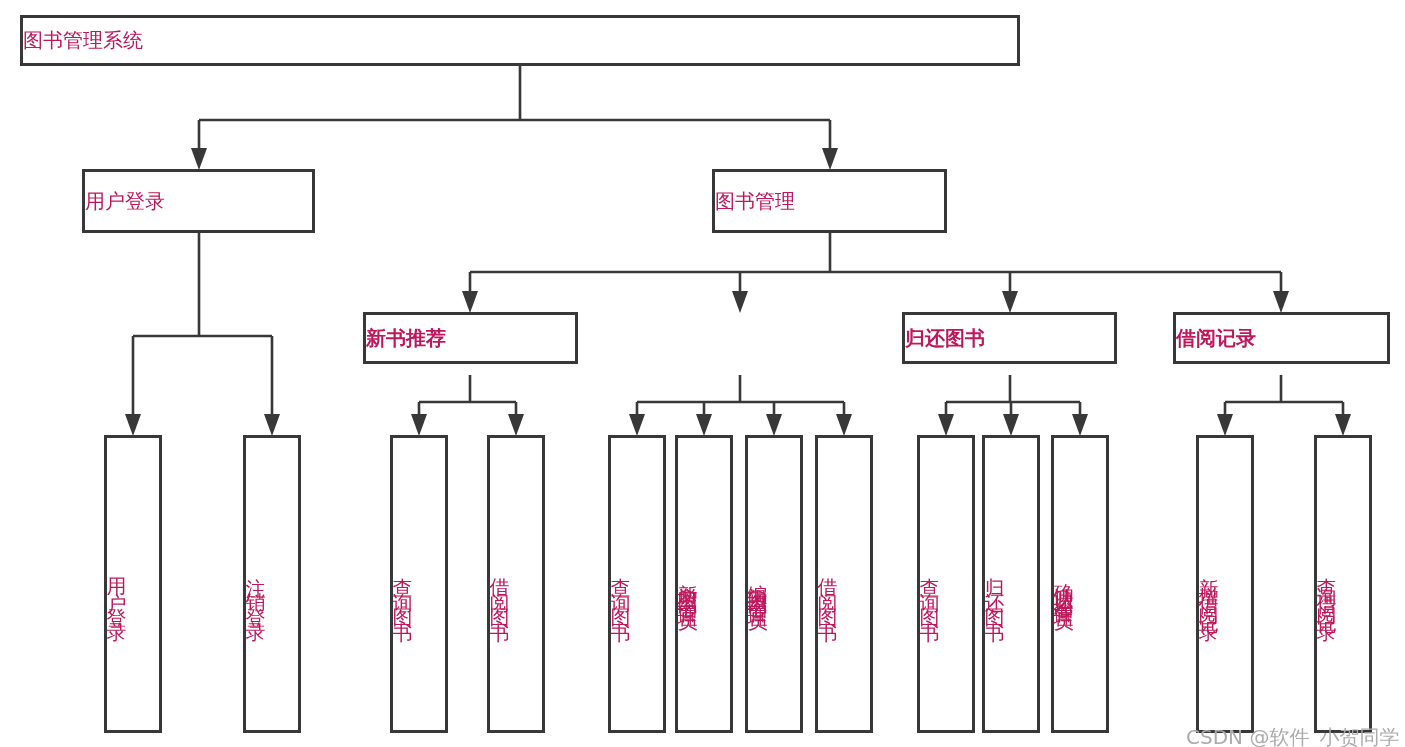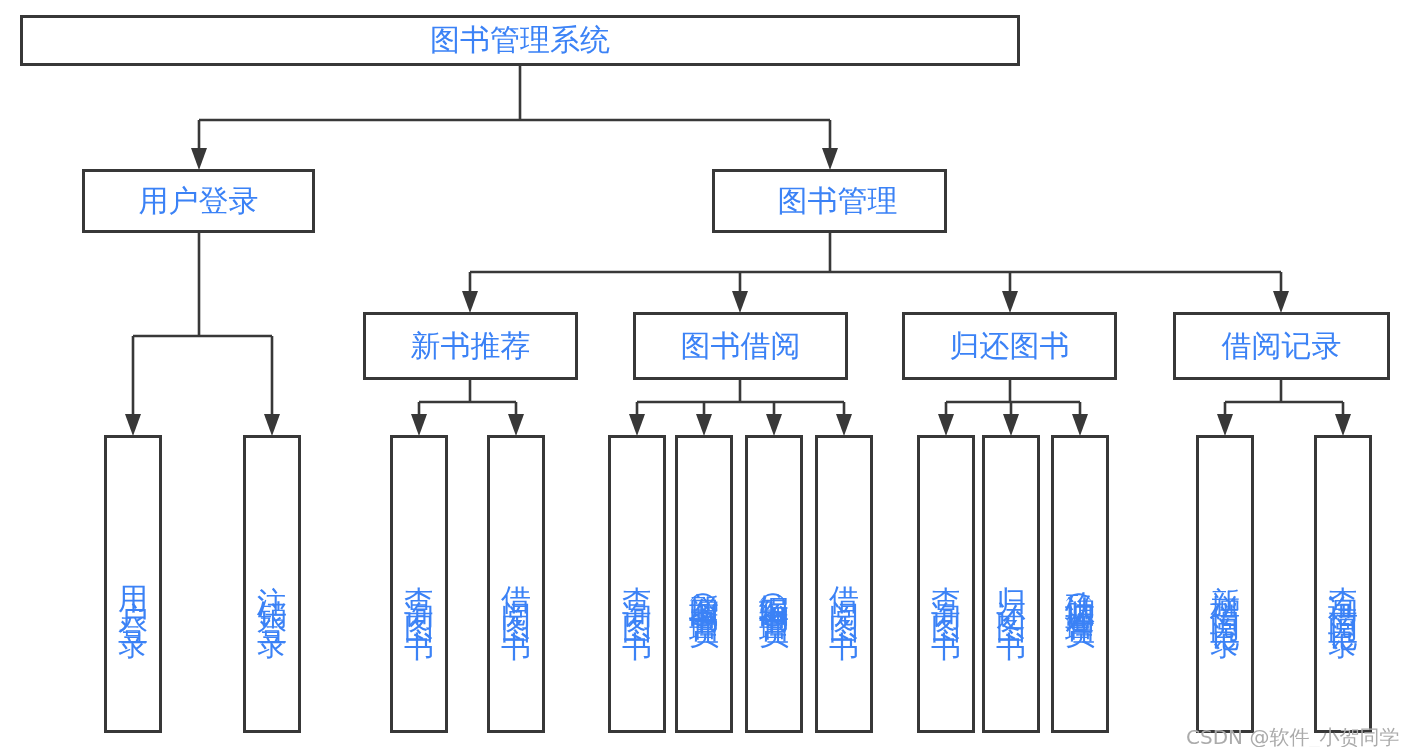--- a/index.html
+++ b/index.html
@@ -23,28 +23,27 @@
     top: 0;
     z-index: 1;
   }
   .node {
     position: absolute;
     box-sizing: border-box;
     background: #ffffff;
     border: 3px solid #383838;
     display: flex;
     align-items: center;
-    justify-content: center;
-    color: #3b82f6;
-    font-size: 30px;
+    color: #be185d;
+    font-size: 20px;
     z-index: 2;
   }
   .root  { left: 20px;  top: 15px;  width: 1000px; height: 51px; }
   .lv2   { top: 169px; height: 64px; }
-  .lv3   { top: 312px; height: 68px; width: 215px; }
+  .lv3   { top: 312px; height: 52px; width: 215px; font-weight: bold; }
   .leaf  { top: 435px; height: 298px; width: 58px; }
   .vtext {
     writing-mode: vertical-rl;
     text-orientation: mixed;
     white-space: nowrap;
     line-height: 1;
   }
   .sp4 { letter-spacing: 15px; padding-top: 15px; }
   .sp6 { letter-spacing: 9px;  padding-top: 9px; }
   .spl { letter-spacing: 4px;  padding-top: 4px; }
@@ -98,29 +97,26 @@
     </g>
   </svg>
 
   <div class="node root">
     <span>图书管理系统</span>
   </div>
 
   <div class="node lv2" style="left:82px; width:233px;">
     <span>用户登录</span>
   </div>
-  <div class="node lv2" style="left:712px; width:235px;padding-left:16px;">
+  <div class="node lv2" style="left:712px; width:235px;">
     <span>图书管理</span>
   </div>
 
   <div class="node lv3" style="left:363px;">
     <span>新书推荐</span>
-  </div>
-  <div class="node lv3" style="left:633px;">
-    <span>图书借阅</span>
   </div>
   <div class="node lv3" style="left:902px;">
     <span>归还图书</span>
   </div>
   <div class="node lv3" style="left:1173px; width:217px;">
     <span>借阅记录</span>
   </div>
 
   <div class="node leaf" style="left:104px;">
     <span class="vtext sp4">用户登录</span>

